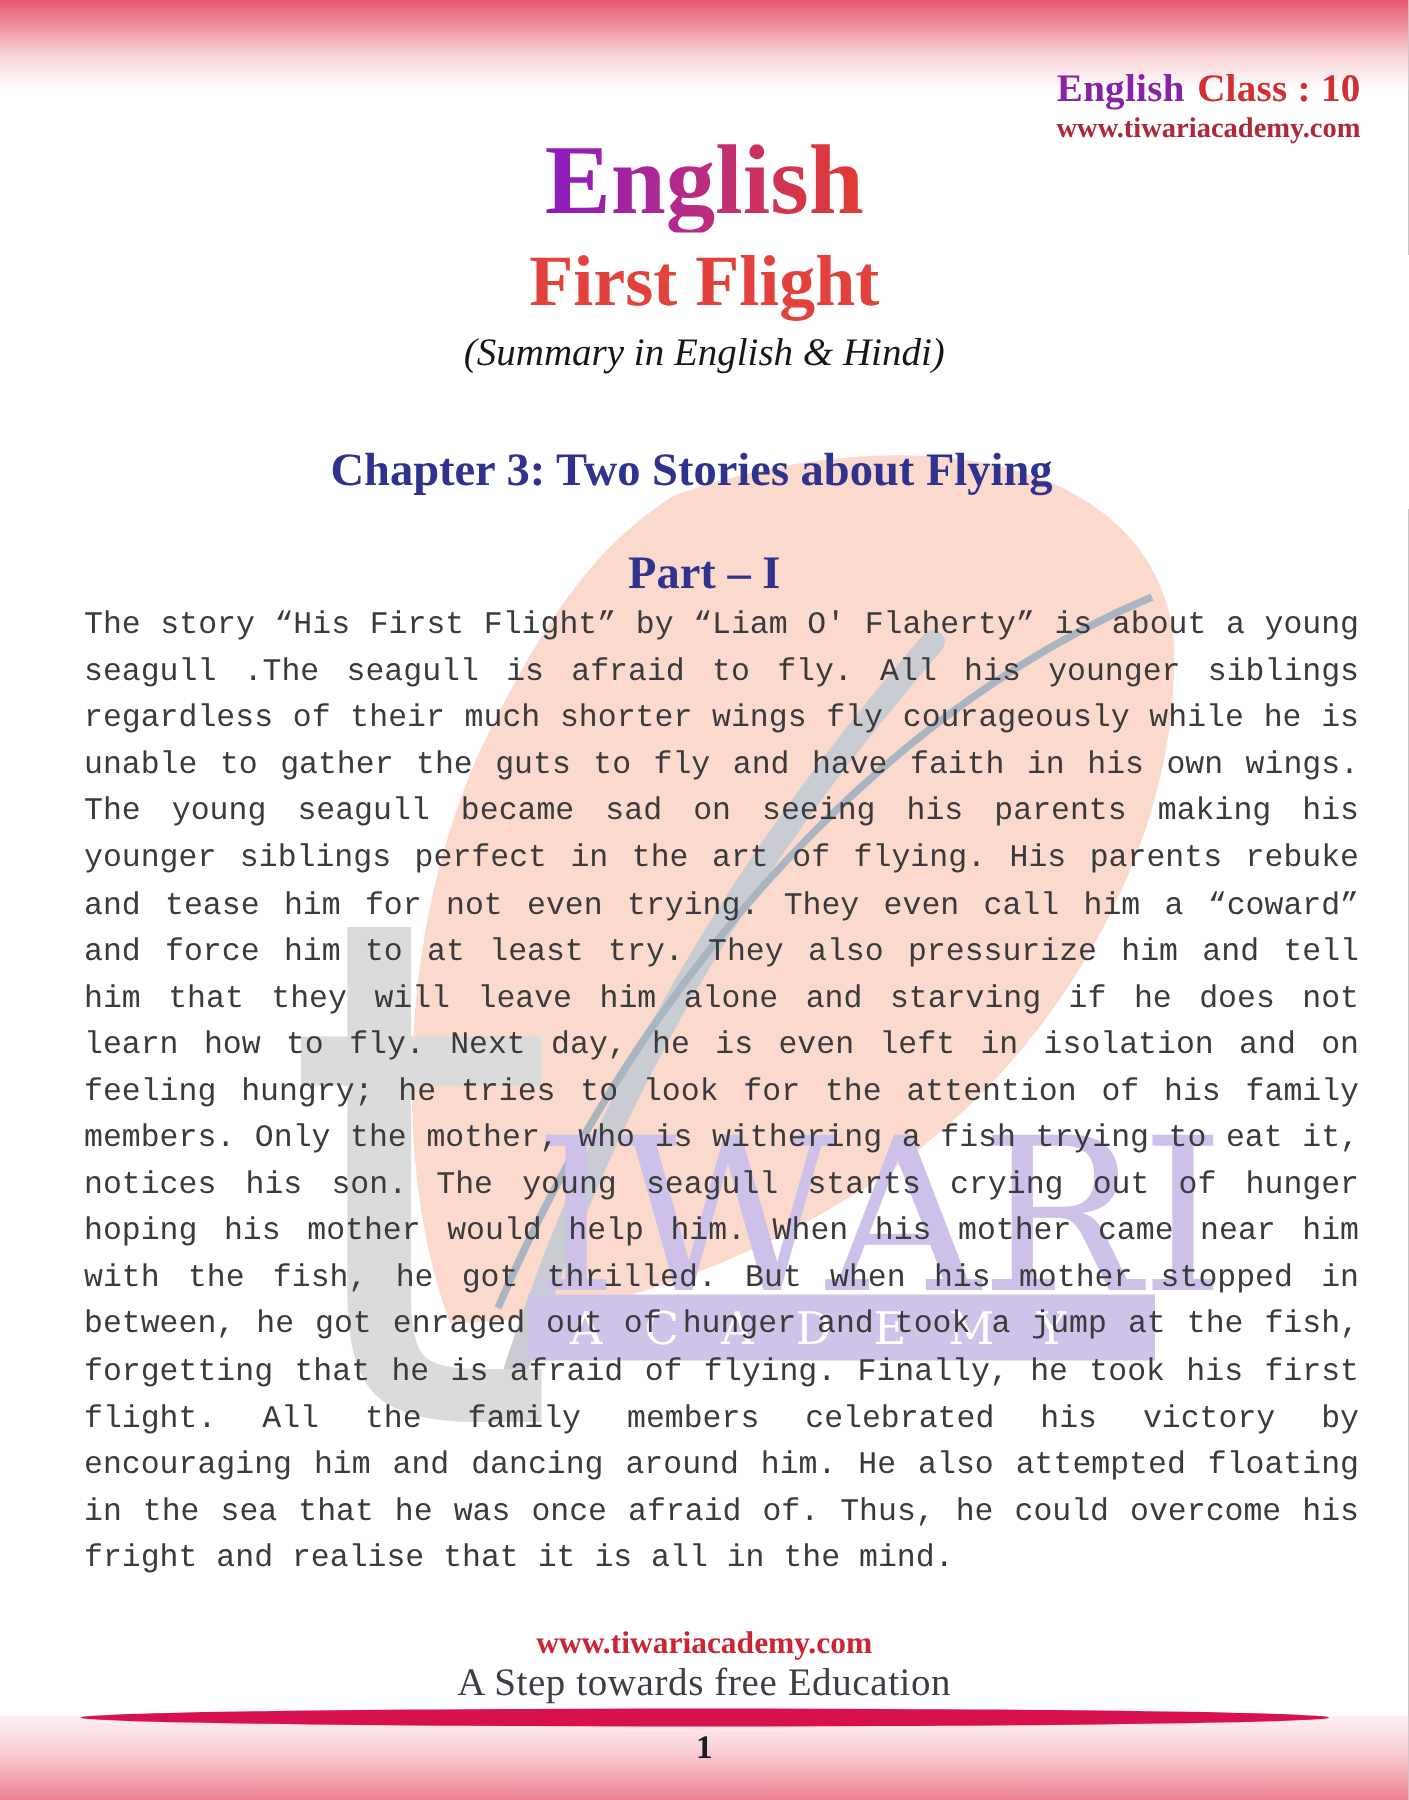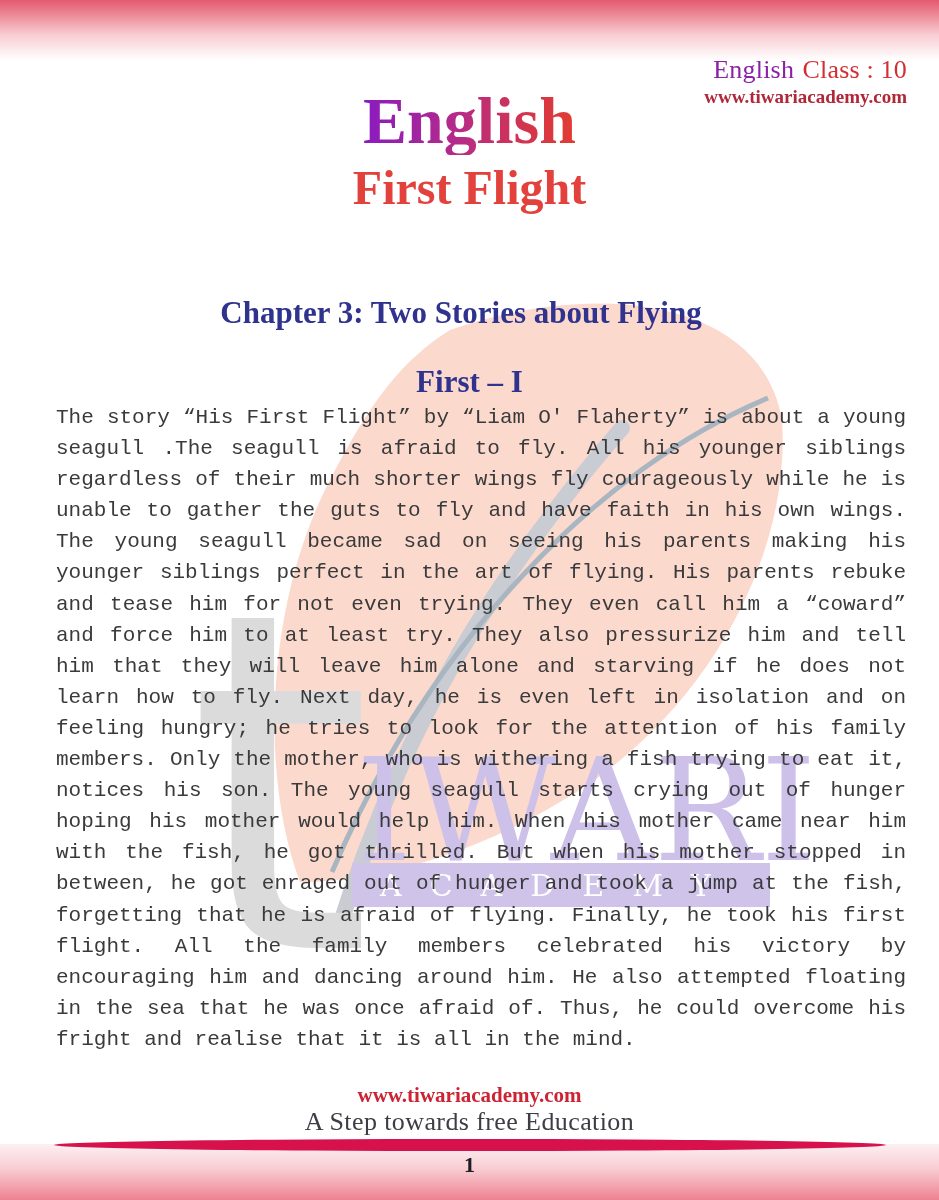--- a/index.html
+++ b/index.html
@@ -8,21 +8,21 @@
     background:#ffffff;overflow:hidden;
     font-family:"Liberation Serif","DejaVu Serif",serif;
   }
   
   .top-banner{
     position:absolute;top:0;left:0;right:0;height:60px;
     background:linear-gradient(180deg,#e4596d 0%,#ee94a0 30%,#f8cdd3 58%,#ffffff 100%);
   }
   
   .header-right{position:absolute;top:44px;right:32px;text-align:right;z-index:3;}
-  .header-line1{font-size:26px;font-weight:normal;letter-spacing:.2px;margin-top:11px;}
+  .header-line1{font-size:26px;font-weight:bold;letter-spacing:.2px;}
   .hdr-purple{color:#8a22a8;margin-right:.32em;}
   .hdr-red{color:#d22f32;}
   .header-site{font-size:19px;font-weight:bold;color:#b02838;margin-top:1px;}
   
   .title-block{position:absolute;top:86px;left:0;right:0;text-align:center;z-index:3;}
   .main-title{
     display:inline-block;font-size:66px;font-weight:bold;line-height:1.05;margin:0;
     background-image:linear-gradient(90deg,#8a1bc0 0%,#b62b88 45%,#d2344f 75%,#e23c30 100%);
     -webkit-background-clip:text;background-clip:text;
     -webkit-text-fill-color:transparent;color:transparent;
@@ -89,25 +89,26 @@
   <div class="header-right">
     <div class="header-line1">
       <span class="hdr-purple">English</span><span class="hdr-red">Class : 10</span>
     </div>
     <div class="header-site">www.tiwariacademy.com</div>
   </div>
 
   <div class="title-block">
     <div class="main-title">English</div>
     <div class="sub-title">First Flight</div>
+    <div class="title-note">(Summary in English &amp; Hindi)</div>
   </div>
 
   <div class="chapter-heading">Chapter 3: Two Stories about Flying</div>
 
-  <div class="part-heading">First – I</div>
+  <div class="part-heading">Part – I</div>
 
   <p class="summary">The story “His First Flight” by “Liam O' Flaherty” is about a young seagull .The seagull is afraid to fly. All his younger siblings regardless of their much shorter wings fly courageously while he is unable to gather the guts to fly and have faith in his own wings. The young seagull became sad on seeing his parents making his younger siblings perfect in the art of flying. His parents rebuke and tease him for not even trying. They even call him a “coward” and force him to at least try. They also pressurize him and tell him that they will leave him alone and starving if he does not learn how to fly. Next day, he is even left in isolation and on feeling hungry; he tries to look for the attention of his family members. Only the mother, who is withering a fish trying to eat it, notices his son. The young seagull starts crying out of hunger hoping his mother would help him. When his mother came near him with the fish, he got thrilled. But when his mother stopped in between, he got enraged out of hunger and took a jump at the fish, forgetting that he is afraid of flying. Finally, he took his first flight. All the family members celebrated his victory by encouraging him and dancing around him. He also attempted floating in the sea that he was once afraid of. Thus, he could overcome his fright and realise that it is all in the mind.</p>
 
   <div class="footer-site">www.tiwariacademy.com</div>
   <div class="footer-tagline">A Step towards free Education</div>
 
   <div class="footer-strip"></div>
   <div class="footer-lens"></div>
   <div class="page-number">1</div>
 

